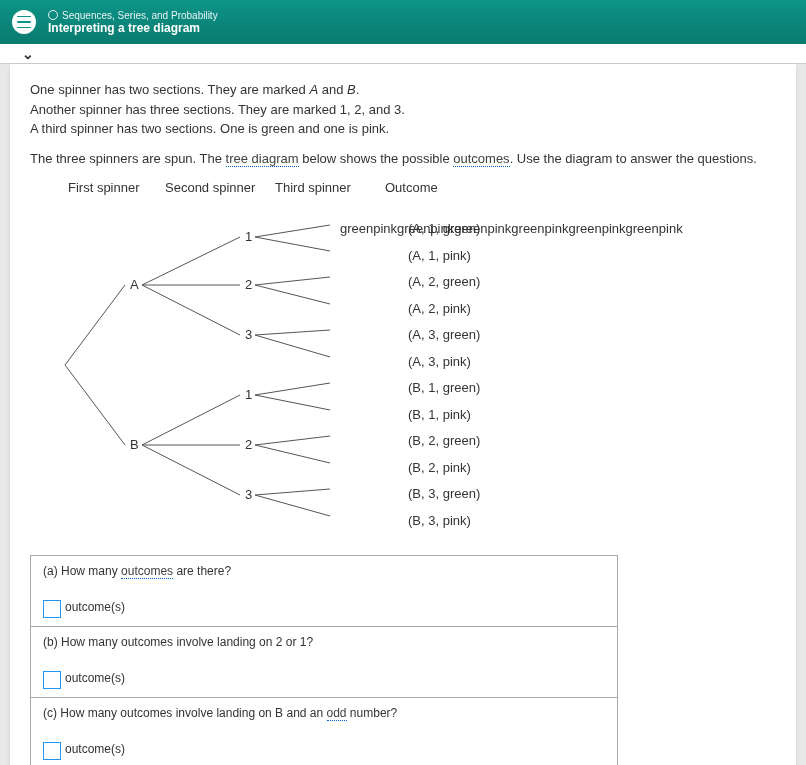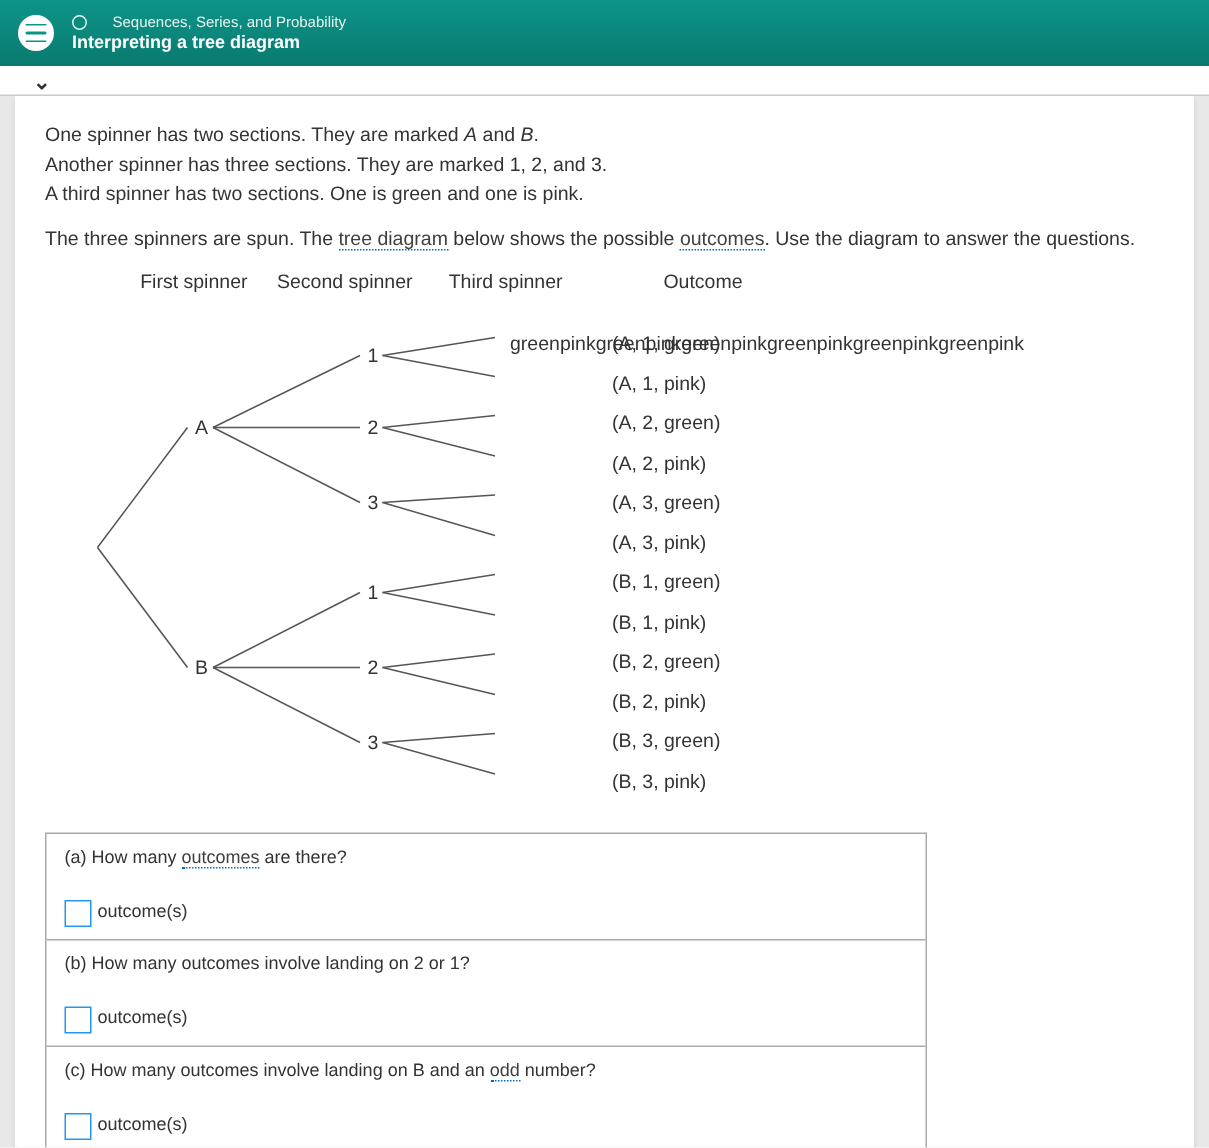--- a/index.html
+++ b/index.html
@@ -31,21 +31,21 @@
       border-radius: 50%;
       padding: 6px 5px;
       cursor: pointer;
     }
     .menu-icon span {
       height: 2px;
       background: #0d9488;
       border-radius: 1px;
     }
     .header-text { display: flex; flex-direction: column; font-size: 11px; }
-    .header-breadcrumb { display: flex; align-items: center; gap: 17px; opacity: 0.9; font-size: 10px; }
+    .header-breadcrumb { display: flex; align-items: center; gap: 4px; opacity: 0.9; font-size: 10px; }
     .header-breadcrumb .circ { width: 10px; height: 10px; border: 1.5px solid white; border-radius: 50%; display: inline-block; }
     .header-title { font-weight: bold; font-size: 12px; }
     .chevron-bar {
       background: white;
       height: 20px;
       display: flex;
       align-items: center;
       padding-left: 22px;
       border-bottom: 1px solid #ccc;
     }
@@ -70,21 +70,21 @@
     .diagram-area {
       margin-top: 12px;
       position: relative;
     }
     .col-headers {
       display: flex;
       gap: 0;
       font-size: 13px;
       margin-left: 30px;
     }
-    .col-headers div { text-align: right; }
+    .col-headers div { text-align: left; }
     .ch1 { width: 105px; text-align: left; padding-left: 8px;}
     .ch2 { width: 110px; }
     .ch3 { width: 100px; }
     .ch4 { width: 120px; padding-left: 10px; text-align: left;}
     .tree-svg { display: block; }
     .outcome-list {
       position: absolute;
       top: 36px;
       left: 378px;
       display: flex;

